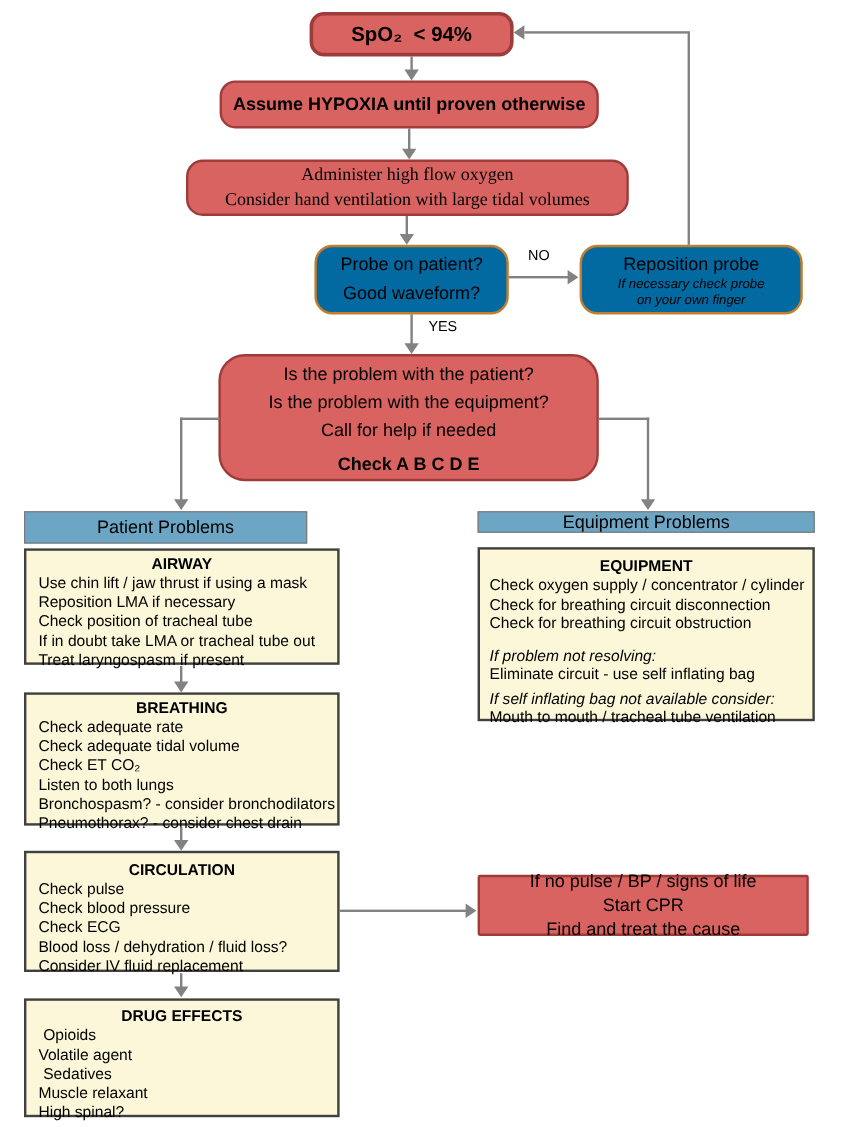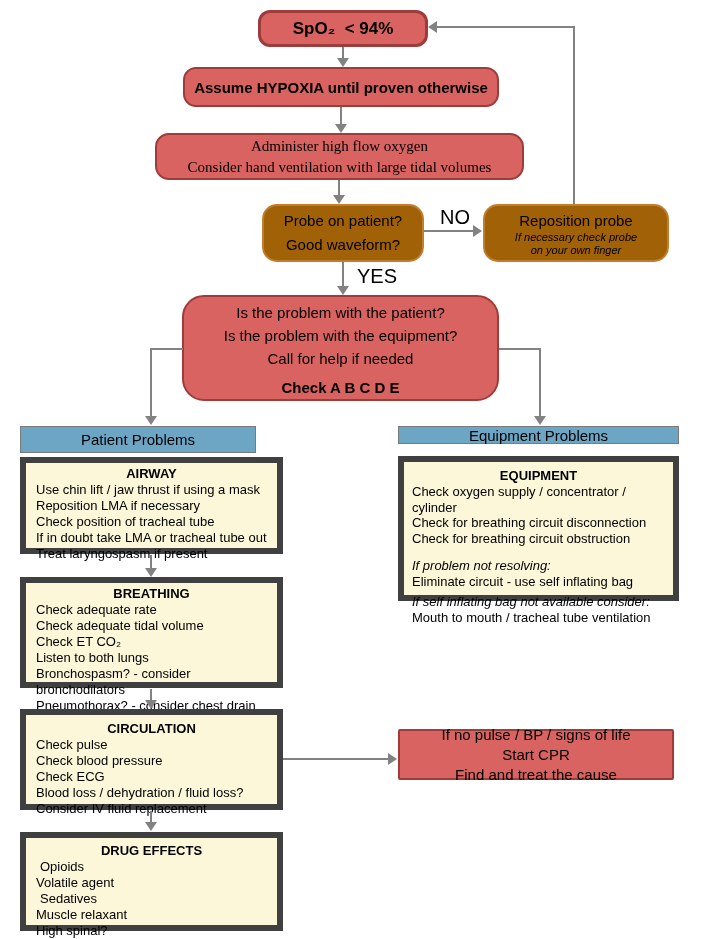--- a/index.html
+++ b/index.html
@@ -3,37 +3,37 @@
 <meta charset="utf-8">
 <style>
   * { margin:0; padding:0; box-sizing:border-box; }
   body { background:#ffffff; font-family:"Liberation Sans", sans-serif; color:#000; }
   .canvas { position:relative; width:719px; height:939px; background:#fff; overflow:hidden; }
 
   .node { position:absolute; display:flex; flex-direction:column; justify-content:center;
           align-items:center; text-align:center; }
 
   .red    { background:#D96360; border:2px solid #9E3C3B; }
-  .orange { background:#a16207; border:2px solid #C17E2E; }
+  .orange { background:#0369a1; border:2px solid #C17E2E; }
   .blue-header { position:absolute; background:#6CA6C4; border:1px solid #7A7A7A;
                  display:flex; align-items:center; justify-content:center; font-size:15px; }
-  .yellow { position:absolute; background:#FBF7D8; border:6px solid #404040;
+  .yellow { position:absolute; background:#FBF7D8; border:2px solid #404040;
             font-size:13px; text-align:left; }
   .yellow .box-title { font-weight:bold; text-align:center; line-height:17px; padding-top:2px; }
   .yellow .item { padding-left:10px; line-height:16px; }
 
   .vline, .hline { position:absolute; background:#828282; }
   .vline { width:2px; } .hline { height:2px; }
   .arrow-down  { position:absolute; width:0; height:0; border-left:6px solid transparent;
                  border-right:6px solid transparent; border-top:9px solid #828282; }
   .arrow-right { position:absolute; width:0; height:0; border-top:6px solid transparent;
                  border-bottom:6px solid transparent; border-left:9px solid #828282; }
   .arrow-left  { position:absolute; width:0; height:0; border-top:6px solid transparent;
                  border-bottom:6px solid transparent; border-right:9px solid #828282; }
-  .flow-label { position:absolute; font-size:20px;text-align:center; }
+  .flow-label { position:absolute; font-size:12px;text-align:center; }
 
   .bold { font-weight:bold; }
   .italic { font-style:italic; }
   .fs15 { font-size:15px; }
   .lh21 { line-height:21px;font-family:Liberation Serif, serif; }
   .lh24 { line-height:24px; }
   .assess-line { font-size:15px; line-height:23px; }
   .assess-check { font-size:15px; font-weight:bold; margin-top:9px; }
   .repos-title { font-size:15px; line-height:21px; }
   .repos-note { font-style:italic; font-size:11px; line-height:13px; }

